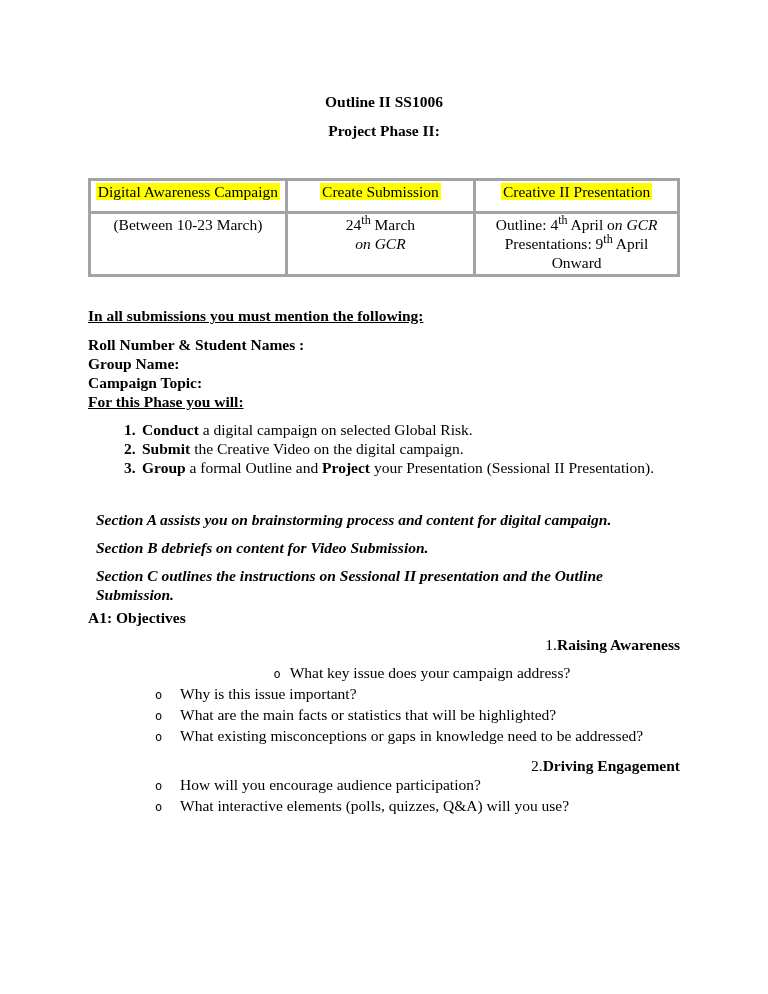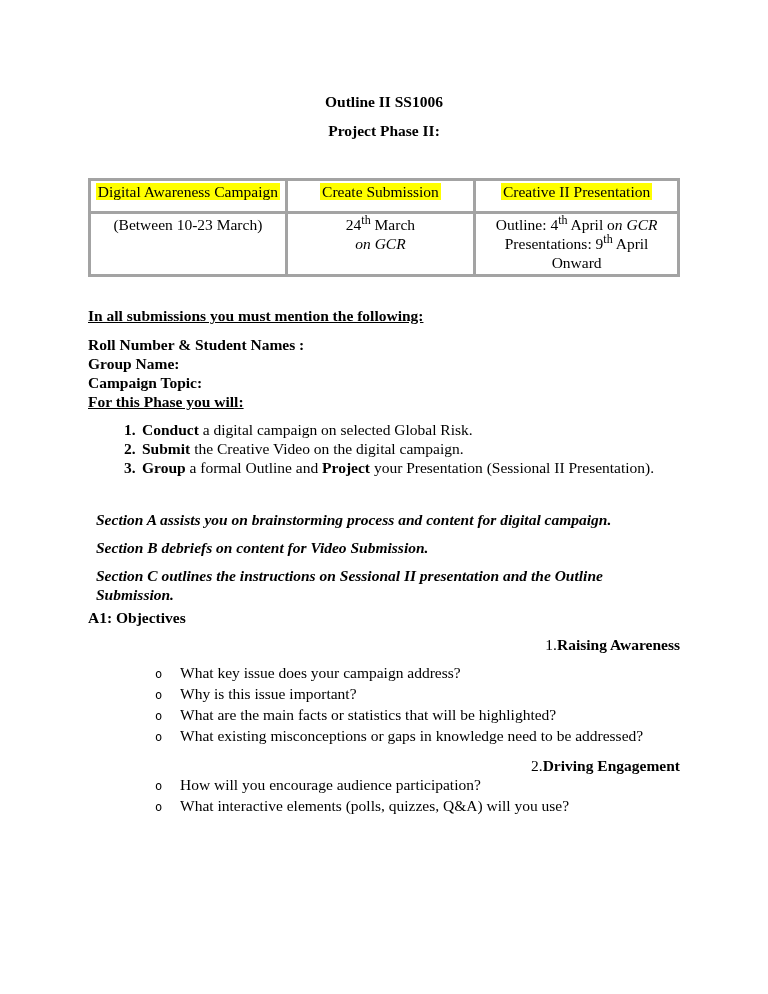--- a/index.html
+++ b/index.html
@@ -35,21 +35,21 @@
   .task-list { margin-top:9px; }
   .task-item { padding-left:36px; }
   .task-item .num { display:inline-block; width:18px; font-weight:bold; }
   .note { margin-top:9px;margin-left:8px; }
   .note-first { margin-top:33px; }
   .secA-heading { margin-top:34px; }
   .secA-sub { margin-top:4px; }
   .obj-title { margin-top:8px; padding-left:36px;text-align:right; }
   .obj-title .num { display:inline-block; width:18px; font-weight:normal; }
   .q-item { padding-left:67px; }
-  .q-item.q-first { margin-top:9px; }
+  .q-item.q-first { margin-top:9px;text-align:center; }
   .q-item .marker {
     display:inline-block; width:25px;
     font-family:"DejaVu Sans Mono", monospace; font-size:12px;
   }
 </style>
 </head>
 <body>
 
 <div class="page">
 

